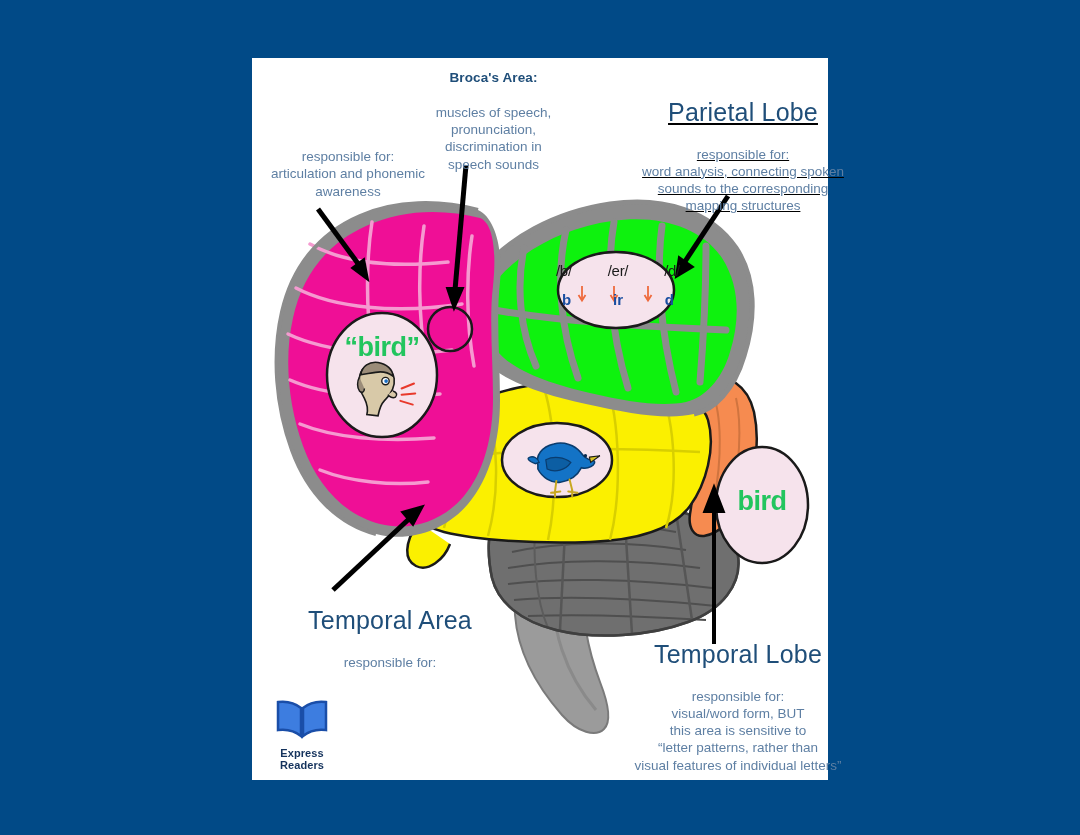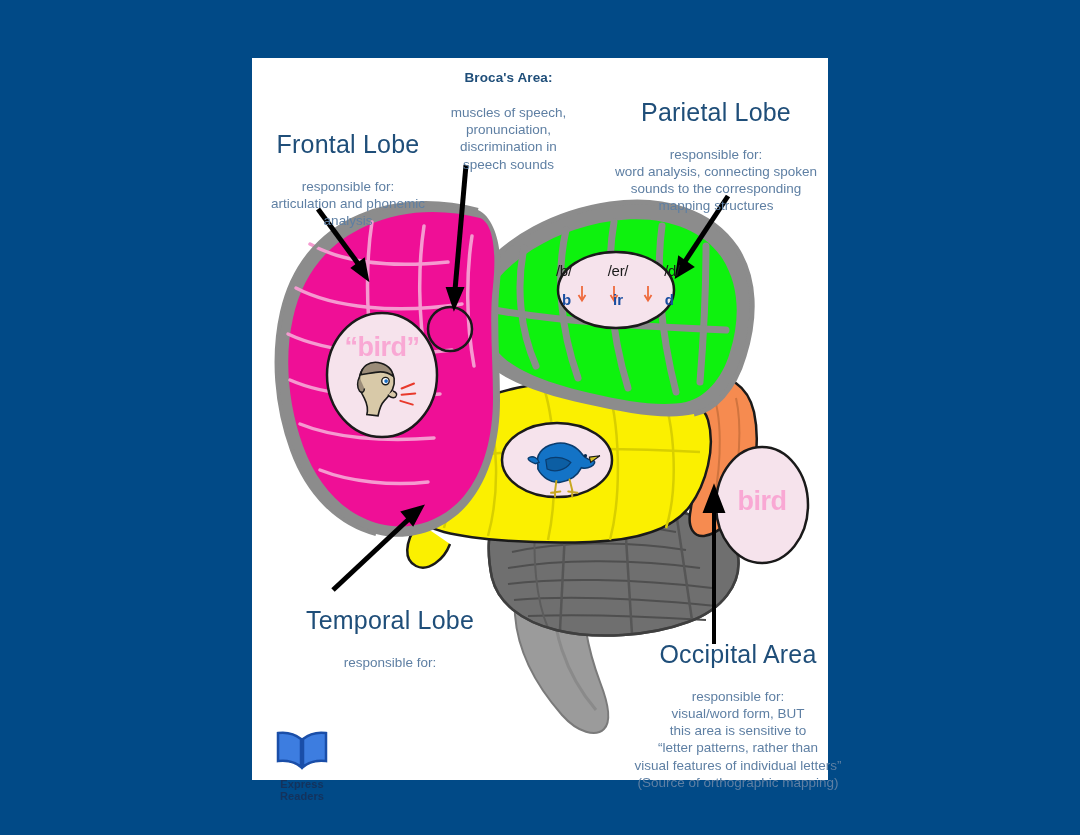--- a/index.html
+++ b/index.html
@@ -35,49 +35,49 @@
   }
   .callout .sub {
     color: #5e7fa3;
     font-size: 13.5px;
     line-height: 1.28;
     font-weight: 400;
     margin-top: 18px;
   }
   .callout .sub div { white-space: nowrap; }
 
-  #brocas-callout { left: 416px; top: 70px; width: 185px; }
+  #brocas-callout { left: 401px; top: 70px; width: 185px; }
   #brocas-callout .title-small {
     color: #1f4e79;
     font-size: 13.5px;
     font-weight: bold;
     letter-spacing: 0.1px;
   }
   #brocas-callout .sub { font-size: 13.5px; }
 
   #frontal-callout { left: 248px; top: 130px; width: 200px; }
-  #parietal-callout { left: 581px; top: 98px; width: 270px; }
+  #parietal-callout { left: 608px; top: 98px; width: 270px; text-decoration: underline; }
   #temporal-callout { left: 250px; top: 606px; width: 280px; }
   #occipital-callout { left: 588px; top: 640px; width: 300px; }
 
   
-  #brand { position: absolute; left: 258px; top: 731px; width: 88px; text-align: center; }
+  #brand { position: absolute; left: 258px; top: 700px; width: 88px; text-align: center; }
   #brand .brand-label {
     margin-top: 3px;
     color: #14325c;
     font-size: 11px;
     font-weight: 600;
     letter-spacing: 0.1px;
   }
 
   
   #stage { position: absolute; left: 0; top: 0; width: 1080px; height: 835px; }
 
   
-  .bubble-text { position: absolute; text-align: center; font-weight: bold; color: #f9a8d4; }
+  .bubble-text { position: absolute; text-align: center; font-weight: bold; color: #22c55e; }
   #bird-quote-text { left: 330px; top: 332px; width: 104px; font-size: 27px; letter-spacing: -0.5px; }
   #bird-word-text   { left: 718px; top: 486px; width: 88px; font-size: 27px; letter-spacing: -0.5px; }
 
   #phoneme-overlay { position: absolute; left: 556px; top: 262px; width: 124px; }
   #phoneme-overlay .ph-row {
     display: flex; justify-content: space-between; align-items: baseline;
   }
   #phoneme-overlay .ph {
     color: #1a1a1a; font-size: 15px; font-weight: 400; letter-spacing: -0.3px;
   }
@@ -286,54 +286,52 @@
   <div class="title-small">Broca's Area:</div>
   <div class="sub">
     <div>muscles of speech,</div>
     <div>pronunciation,</div>
     <div>discrimination in</div>
     <div>speech sounds</div>
   </div>
 </div>
 
 <div class="callout" id="frontal-callout">
-  <div class="title">Frontal Lobe</div>
   <div class="sub">
     <div>responsible for:</div>
     <div>articulation and phonemic</div>
-    <div>analysis</div>
+    <div>awareness</div>
   </div>
 </div>
 
 <div class="callout" id="parietal-callout">
   <div class="title">Parietal Lobe</div>
   <div class="sub">
     <div>responsible for:</div>
     <div>word analysis, connecting spoken</div>
     <div>sounds to the corresponding</div>
     <div>mapping structures</div>
   </div>
 </div>
 
 <div class="callout" id="temporal-callout">
+  <div class="title">Temporal Area</div>
+  <div class="sub">
+    <div>responsible for:</div>
+  </div>
+</div>
+
+<div class="callout" id="occipital-callout">
   <div class="title">Temporal Lobe</div>
-  <div class="sub">
-    <div>responsible for:</div>
-  </div>
-</div>
-
-<div class="callout" id="occipital-callout">
-  <div class="title">Occipital Area</div>
   <div class="sub">
     <div>responsible for:</div>
     <div>visual/word form, BUT</div>
     <div>this area is sensitive to</div>
     <div>“letter patterns, rather than</div>
     <div>visual features of individual letters”</div>
-    <div>(Source of orthographic mapping)</div>
   </div>
 </div>
 
 <div class="bubble-text" id="bird-quote-text">“bird”</div>
 
 <div class="bubble-text" id="bird-word-text">bird</div>
 
 <div id="phoneme-overlay">
   <div class="ph-row">
     <span class="ph">/b/</span>

